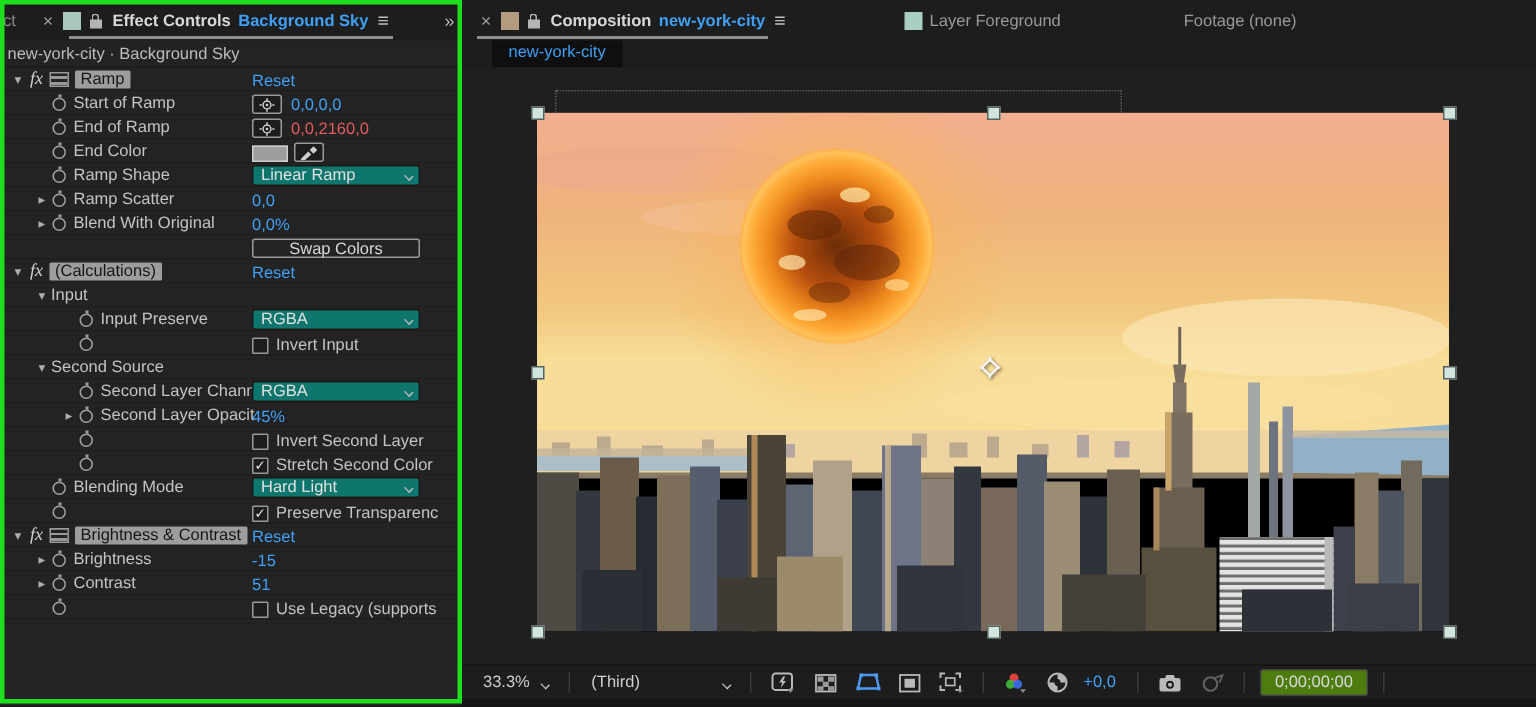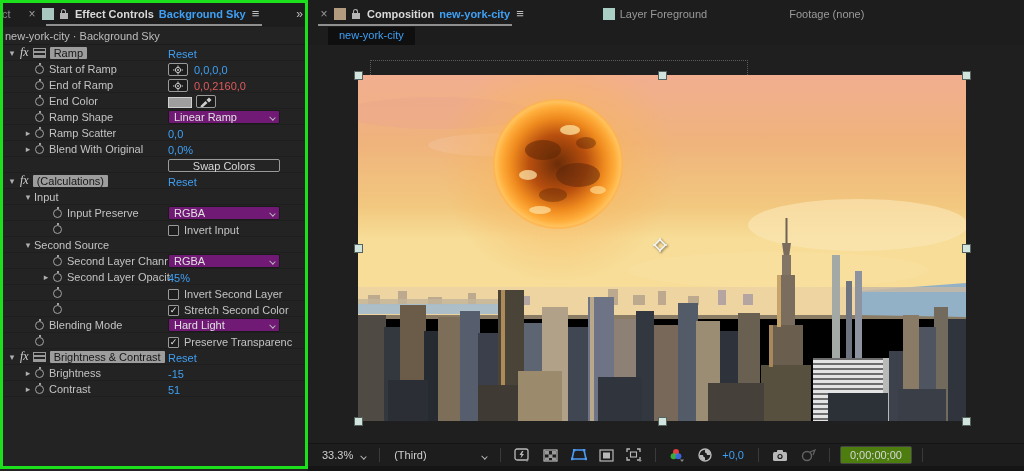--- a/index.html
+++ b/index.html
@@ -34,21 +34,21 @@
   .sw:before{content:'';position:absolute;left:2.5px;top:-3px;width:2px;height:2px;background:#a3a3a3}
   .fx{font-style:italic;color:#d0d0d0;margin:0 4px 0 2px;font-family:"Liberation Serif",serif;font-size:12px}
   .eficon{width:13px;height:10px;border:1px solid #9a9a9a;margin-right:4px;background:
      repeating-linear-gradient(to bottom,transparent 0 2px,#9a9a9a 2px 4px);flex:0 0 auto}
   .chip{background:#9d9d9d;color:#161616;padding:0 4px;border-radius:1px;font-weight:400}
   .blue{color:#3fa0f5}
   .red{color:#e05a5c}
   .btn-mini{width:20px;height:13px;background:#1c1c1c;border:1px solid #9a9a9a;border-radius:2px;
      display:inline-flex;align-items:center;justify-content:center;margin-right:6px;flex:0 0 auto}
   .colorbox{width:24px;height:11px;border:1px solid #cfcfcf;margin-right:4px;flex:0 0 auto}
-  .dd{position:relative;height:14px;line-height:13px;background:#701a75;border:1px solid #1a1a1a;border-radius:2px;
+  .dd{position:relative;height:14px;line-height:13px;background:#0f766e;border:1px solid #1a1a1a;border-radius:2px;
       color:#e0e0e0;padding:0 14px 0 5px;flex:0 0 auto}
   .dd .car{position:absolute;right:4px;top:4px;width:5px;height:5px;border-right:1.5px solid #bdbdbd;border-bottom:1.5px solid #bdbdbd;transform:rotate(45deg) scaleY(.8)}
   .cb{width:11px;height:11px;background:#1d1d1d;border:1px solid #9a9a9a;border-radius:1px;margin-right:5px;
       display:inline-flex;align-items:center;justify-content:center;color:#e8e8e8;font-size:9px;line-height:9px;flex:0 0 auto}
   .pushbtn{width:112px;height:13px;background:#242424;border:1px solid #9a9a9a;border-radius:2px;color:#d8d8d8;
       display:inline-flex;align-items:center;justify-content:center}
 
   
   .viewer{position:absolute;left:308px;top:0;right:0;height:471px;background:#1f1f1f}
   .vtop{height:27px;background:#1d1d1d;display:flex;align-items:center;position:relative}
@@ -295,20 +295,29 @@
             <span class="blue">-15</span>
           </span>
         </div>
         <div class="row">
           <span class="sp" style="width: 22px;"></span>
           <span class="disc">▸</span>
           <span class="sw"></span>
           <span class="lab">Contrast</span>
           <span class="ctrl">
             <span class="blue">51</span>
+          </span>
+        </div>
+        <div class="row">
+          <span class="sp" style="width: 22px;"></span>
+          <span class="disc"></span>
+          <span class="sw"></span>
+          <span class="ctrl">
+            <span class="cb"></span>
+            <span class="lab">Use Legacy (supports</span>
           </span>
         </div>
       </div>
   </div>
   <div class="hl-frame"></div>
 
   <div class="viewer">
     <div class="vtop">
       <span class="closex" style="margin-left:8px">×</span>
       <span class="swatch" style="background:#b29b7e"></span>

